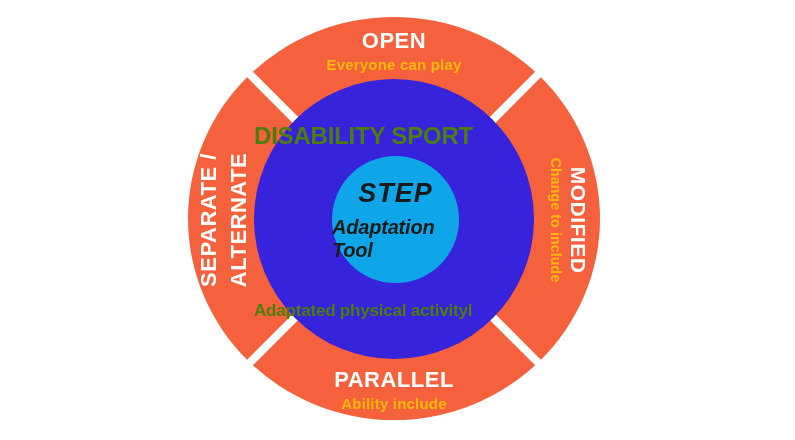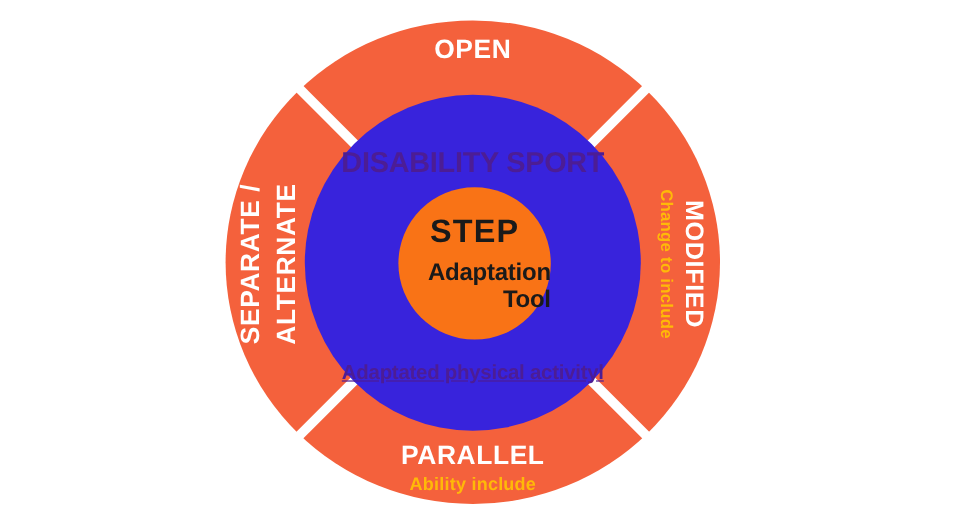--- a/index.html
+++ b/index.html
@@ -39,26 +39,27 @@
     left: 254px; top: 79px;
     width: 280px; height: 280px;
     border-radius: 50%;
     background: #3823DC;
   }
   .center-circle {
     position: absolute;
     left: 332px; top: 156px;
     width: 127px; height: 127px;
     border-radius: 50%;
-    background: #f97316;
+    background: #0ea5e9;
     display: flex;
     flex-direction: column;
     align-items: center;
     justify-content: center;
-    text-align: right;
+    text-align: left;
+    font-style: italic;
   }
 
   
   .seg-block {
     position: absolute;
     text-align: center;
     line-height: 1.25;
   }
   .seg-label {
     color: #ffffff;
@@ -91,27 +92,27 @@
     width: 150px; height: 66px;
     transform: rotate(-90deg);
     line-height: 1.35;
   }
   .seg-left .seg-label { font-size: 22px; display: block; }
 
   .blue-label {
     position: absolute;
     left: 254px;
     width: 280px;
-    text-align: center;
-    color: #4c1d95;
+    text-align: left;
+    color: #4d7c0f;
     font-weight: bold;
     white-space: nowrap;
   }
   .blue-label.top    { top: 122px; font-size: 24px; letter-spacing: -0.2px; }
-  .blue-label.bottom { top: 301px; font-size: 17px; letter-spacing: -0.2px; text-decoration: underline; }
+  .blue-label.bottom { top: 301px; font-size: 17px; letter-spacing: -0.2px; }
 
   .center-title {
     color: #1A1A1A;
     font-weight: bold;
     font-size: 27px;
     letter-spacing: 1px;
   }
   .center-sub {
     color: #1A1A1A;
     font-weight: bold;
@@ -127,20 +128,21 @@
 
   <div class="outer-ring"></div>
 
   <div class="divider ne"></div>
   <div class="divider se"></div>
   <div class="divider sw"></div>
   <div class="divider nw"></div>
 
   <div class="seg-block seg-top">
     <div class="seg-label">OPEN</div>
+    <div class="seg-sub">Everyone can play</div>
   </div>
 
   <div class="seg-block seg-right">
     <div class="seg-label">MODIFIED</div>
     <div class="seg-sub">Change to include</div>
   </div>
 
   <div class="seg-block seg-bottom">
     <div class="seg-label">PARALLEL</div>
     <div class="seg-sub">Ability include</div>

